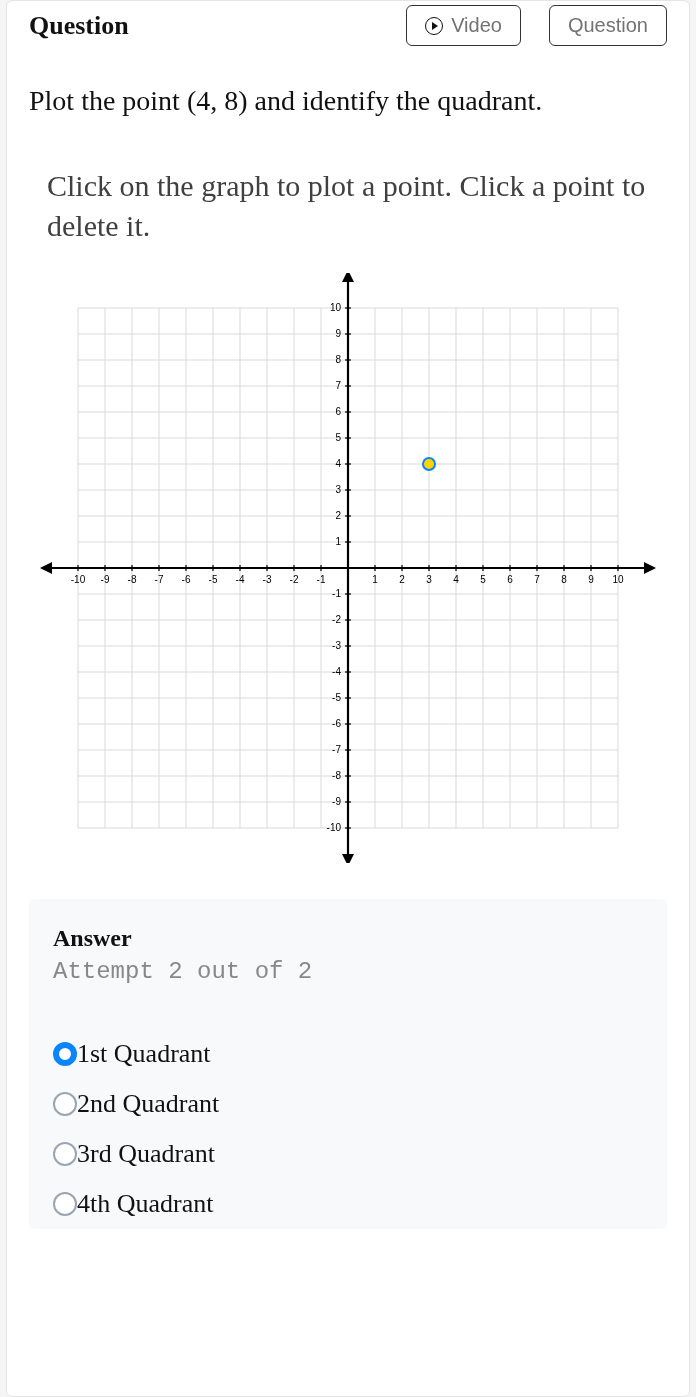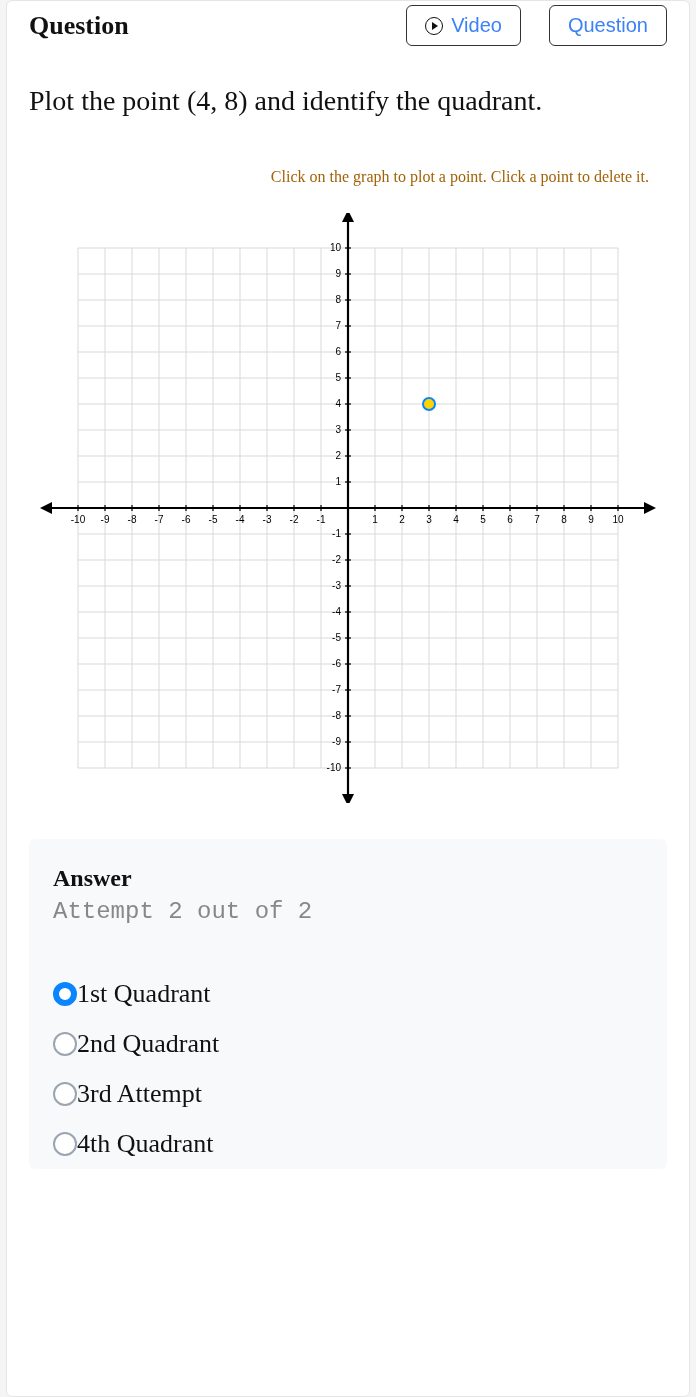--- a/index.html
+++ b/index.html
@@ -30,21 +30,21 @@
     font-size: 26px;
     color: #111;
     flex: 1;
   }
   .btn {
     border: 1.5px solid #333;
     border-radius: 6px;
     background: #fff;
     font-family: -apple-system, BlinkMacSystemFont, 'Segoe UI', Arial, sans-serif;
     font-size: 20px;
-    color: #3b82f6;
+    color: #737373;
     padding: 8px 18px;
     display: inline-flex;
     align-items: center;
     gap: 8px;
     cursor: pointer;
   }
   .play-icon {
     width: 18px; height: 18px;
     border: 1.8px solid #111;
     border-radius: 50%;
@@ -62,23 +62,23 @@
     border-top: 4px solid transparent;
     border-bottom: 4px solid transparent;
   }
   .prompt {
     font-size: 28px;
     color: #111;
     padding: 32px 22px 6px 22px;
     line-height: 1.35;
   }
   .instr {
-    font-size: 16px;
-    color: #a16207;
-    text-align: right;
+    font-size: 30px;
+    color: #404040;
+    text-align: left;
     padding: 40px 40px 8px 40px;
     line-height: 1.35;
   }
   .graph-wrap {
     width: 100%;
     display: flex;
     justify-content: center;
     padding: 18px 10px 36px 10px;
   }
   svg.graph { display: block; }
@@ -298,21 +298,21 @@
         <div class="opt">
           <div class="radio selected"></div>
           <div class="opt-label">1st Quadrant</div>
         </div>
         <div class="opt">
           <div class="radio"></div>
           <div class="opt-label">2nd Quadrant</div>
         </div>
         <div class="opt">
           <div class="radio"></div>
-          <div class="opt-label">3rd Attempt</div>
+          <div class="opt-label">3rd Quadrant</div>
         </div>
         <div class="opt">
           <div class="radio"></div>
           <div class="opt-label">4th Quadrant</div>
         </div>
       </div>
   </div>
 
 </div>
 

